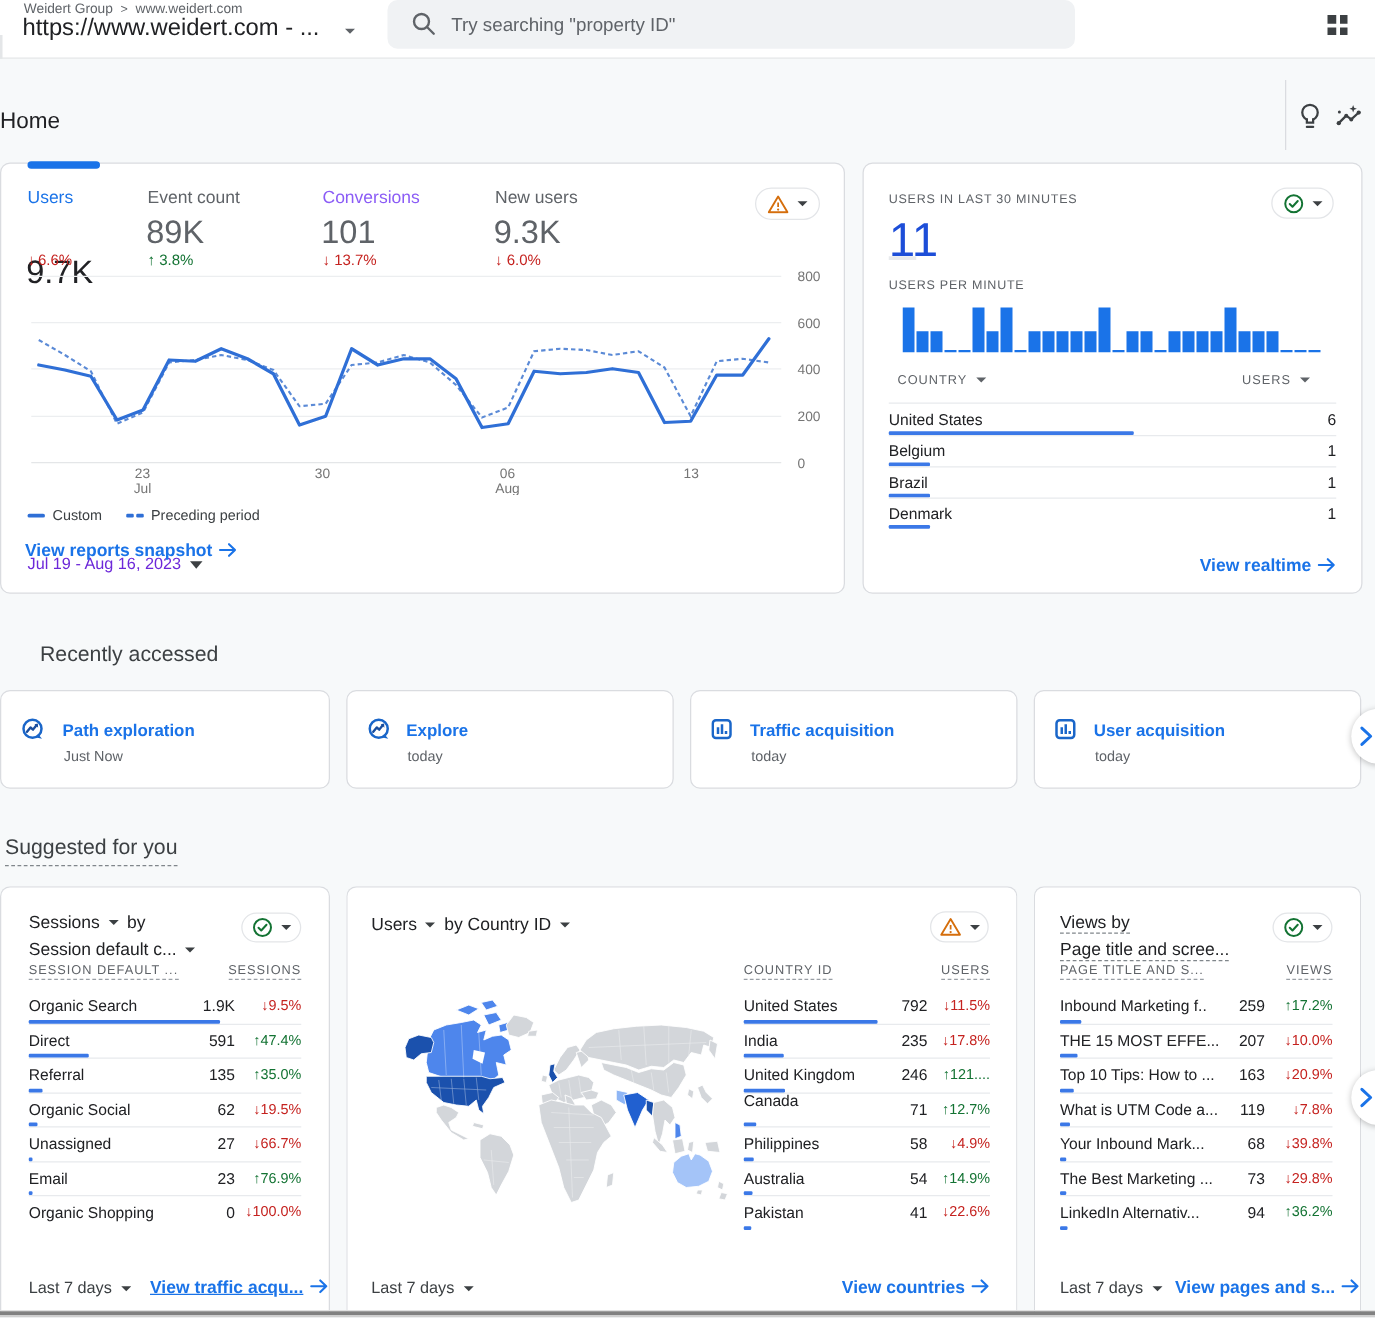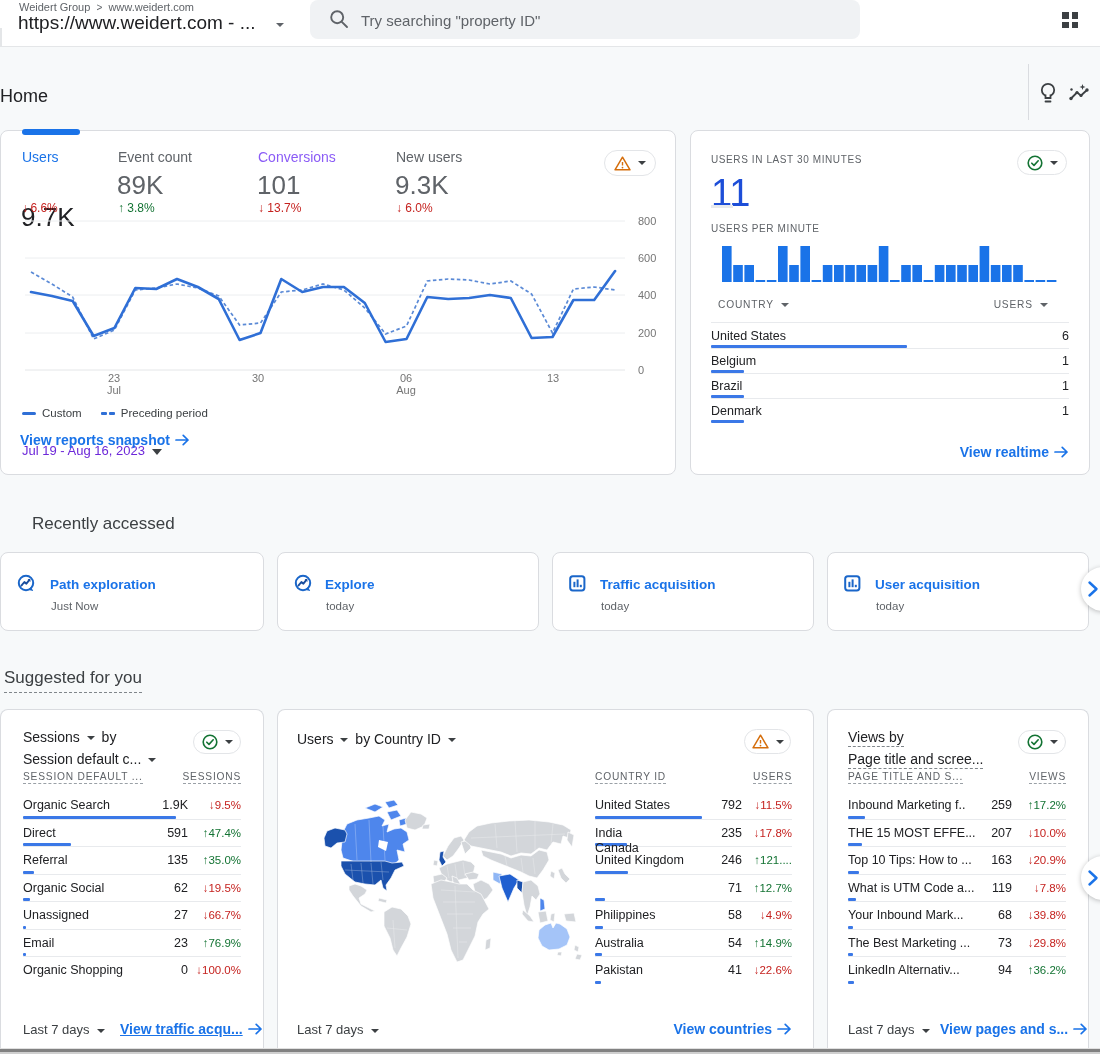--- a/index.html
+++ b/index.html
@@ -298,21 +298,21 @@
 <div class="rowname" style="left:595px;top:825.5px;">India</div>
 <div class="rowval" style="left:660px;top:825.5px;width:82px;">235</div>
 <div class="rowdelta red" style="left:730px;top:826.5px;width:62px;"><b>↓</b>17.8%</div>
 <div class="sep" style="left:595px;top:846px;width:197px;"></div>
 <div class="dbar" style="left:595px;top:843px;width:32px;"></div>
 <div class="rowname" style="left:595px;top:853px;">United Kingdom</div>
 <div class="rowval" style="left:660px;top:853px;width:82px;">246</div>
 <div class="rowdelta green" style="left:730px;top:854px;width:62px;"><b>↑</b>121....</div>
 <div class="sep" style="left:595px;top:873.5px;width:197px;"></div>
 <div class="dbar" style="left:595px;top:870.5px;width:33px;"></div>
-<div class="rowname" style="left:595px;top:841px;text-align:center;">Canada</div>
+<div class="rowname" style="left:595px;top:874px;text-align:center;">Canada</div>
 <div class="rowval" style="left:660px;top:880.5px;width:82px;">71</div>
 <div class="rowdelta green" style="left:730px;top:881.5px;width:62px;"><b>↑</b>12.7%</div>
 <div class="sep" style="left:595px;top:901px;width:197px;"></div>
 <div class="dbar" style="left:595px;top:898px;width:10px;"></div>
 <div class="rowname" style="left:595px;top:908px;">Philippines</div>
 <div class="rowval" style="left:660px;top:908px;width:82px;">58</div>
 <div class="rowdelta red" style="left:730px;top:909px;width:62px;"><b>↓</b>4.9%</div>
 <div class="sep" style="left:595px;top:928.5px;width:197px;"></div>
 <div class="dbar" style="left:595px;top:925.5px;width:8px;"></div>
 <div class="rowname" style="left:595px;top:935.5px;">Australia</div>

